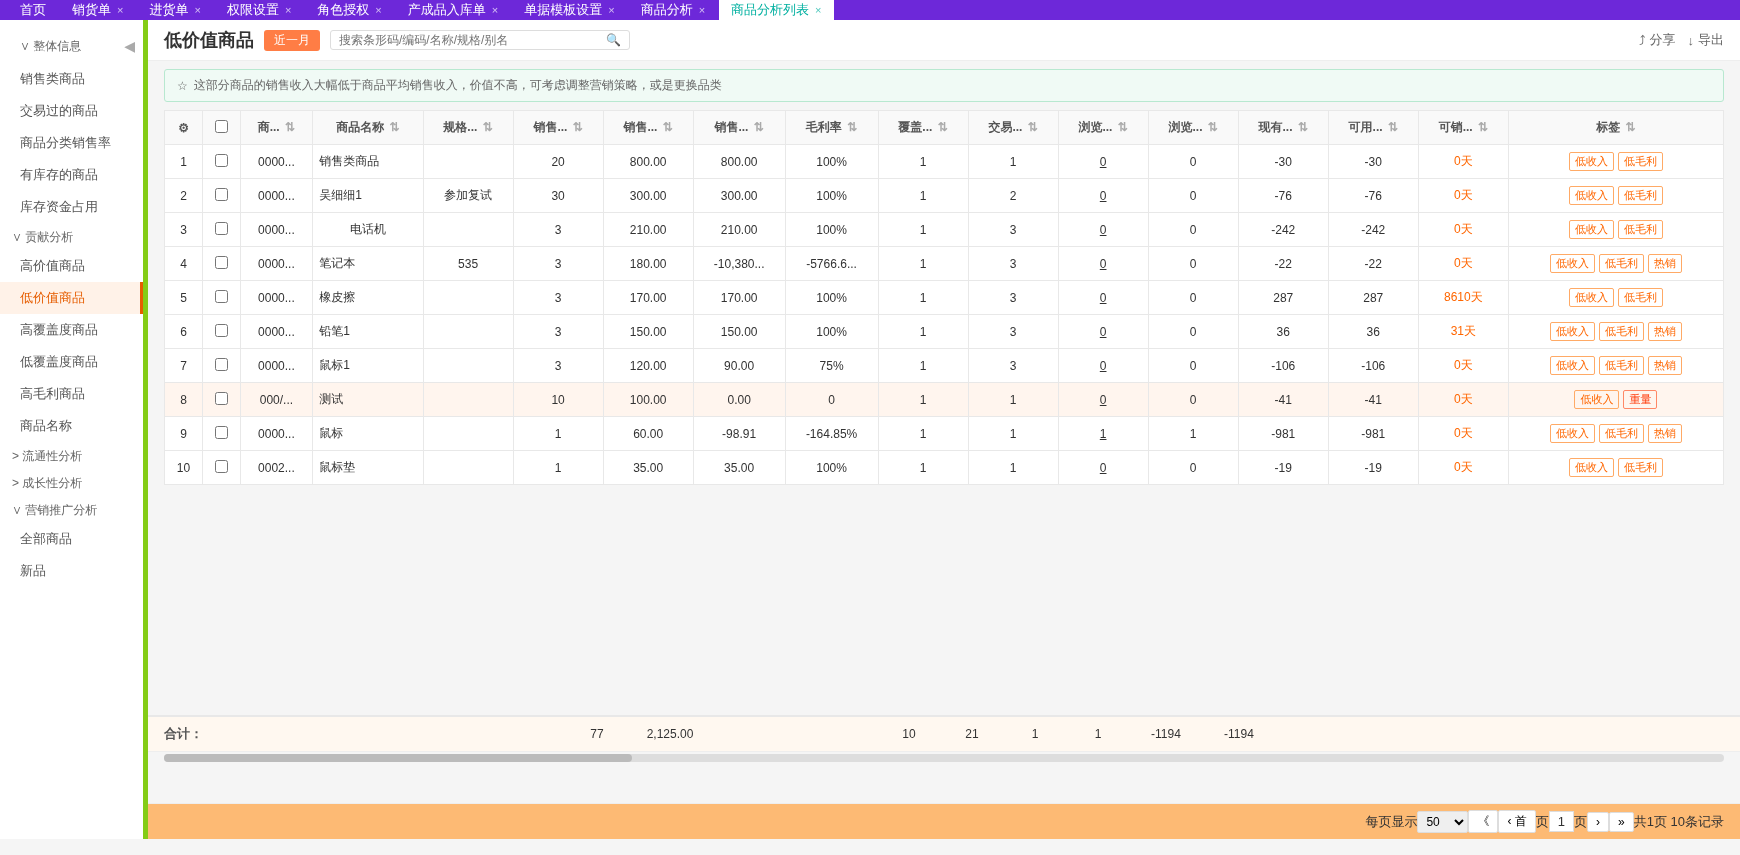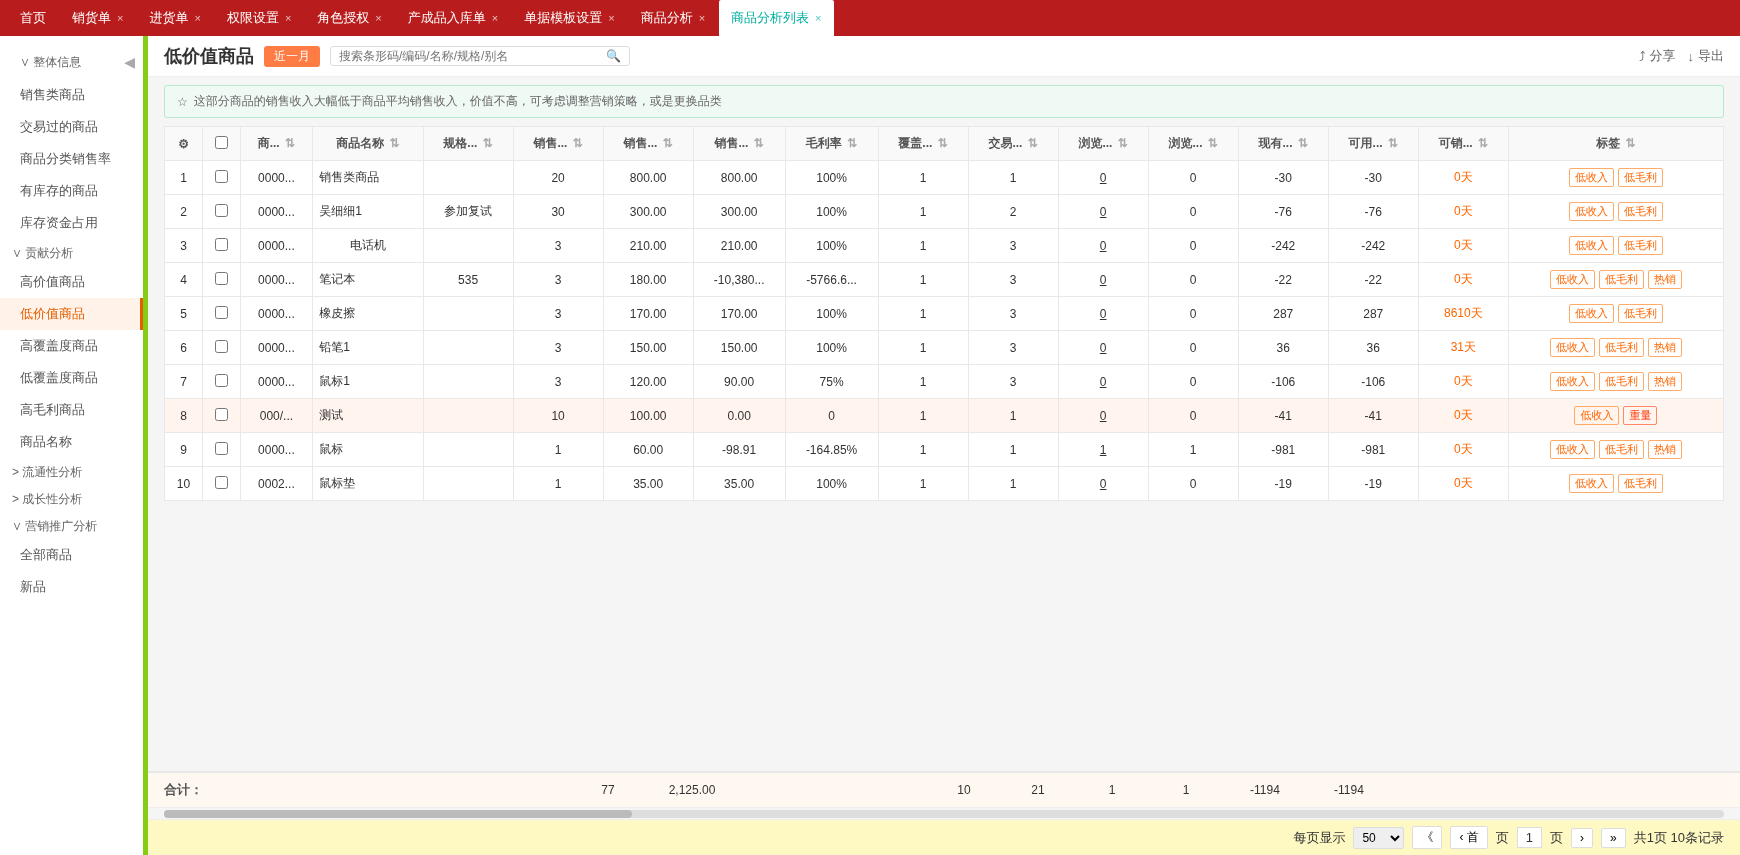--- a/index.html
+++ b/index.html
@@ -1,23 +1,23 @@
 <!DOCTYPE html>
 <html><head>
   <meta charset="utf-8">
   <style>
     * { box-sizing: border-box; margin: 0; padding: 0; }
     body { font-family: 'Microsoft YaHei', Arial, sans-serif; font-size: 12px; background: #f5f5f5; color: #333; }
 
     
     .top-nav {
-      background: #b91c1c;
-      display: flex;
-      align-items: flex-end;
-      height: 36px;
+      background: #6d28d9;
+      display: flex;
+      align-items: center;
+      height: 20px;
       padding: 0 8px;
       gap: 2px;
     }
     .top-nav .nav-item {
       color: #fff;
       padding: 0 12px;
       height: 36px;
       display: flex;
       align-items: center;
       cursor: pointer;
@@ -179,28 +179,28 @@
       border-top: 2px solid #e8e8e8;
       display: flex;
       align-items: center;
       padding: 8px 16px;
       font-size: 13px;
     }
     .footer-label { min-width: 100px; font-weight: bold; color: #555; }
 
     
     .pagination-bar {
-      background: #fef9c3;
+      background: #fdba74;
       border-top: 1px solid #eee;
       display: flex;
       align-items: center;
       justify-content: flex-end;
       padding: 6px 16px;
-      gap: 8px;
       font-size: 13px;
+      margin-top: 40px;
     }
     .pagination-bar select {
       border: 1px solid #ddd;
       padding: 2px 4px;
       border-radius: 2px;
       font-size: 12px;
     }
     .page-btn {
       border: 1px solid #ddd;
       background: #fff;
@@ -540,21 +540,21 @@
     <td>-19</td>
     <td class="day-orange">0天</td>
     <td><span class="tag tag-orange">低收入</span><span class="tag tag-orange">低毛利</span></td>
   </tr>
           </tbody>
       </table>
     </div>
 
     <div class="table-footer">
       <span class="footer-label">合计：</span>
-      <div style="display:flex;gap:14px;align-items:center;flex:1;font-size:12px;">
+      <div style="display:flex;gap:3px;align-items:center;flex:1;font-size:12px;">
         <span style="min-width:300px;"></span>
         <span style="min-width:60px;text-align:center;">77</span>
         <span style="min-width:80px;text-align:center;">2,125.00</span>
         <span style="min-width:80px;"></span>
         <span style="min-width:80px;"></span>
         <span style="min-width:60px;text-align:center;">10</span>
         <span style="min-width:60px;text-align:center;">21</span>
         <span style="min-width:60px;text-align:center;">1</span>
         <span style="min-width:60px;text-align:center;">1</span>
         <span style="min-width:70px;text-align:center;">-1194</span>

